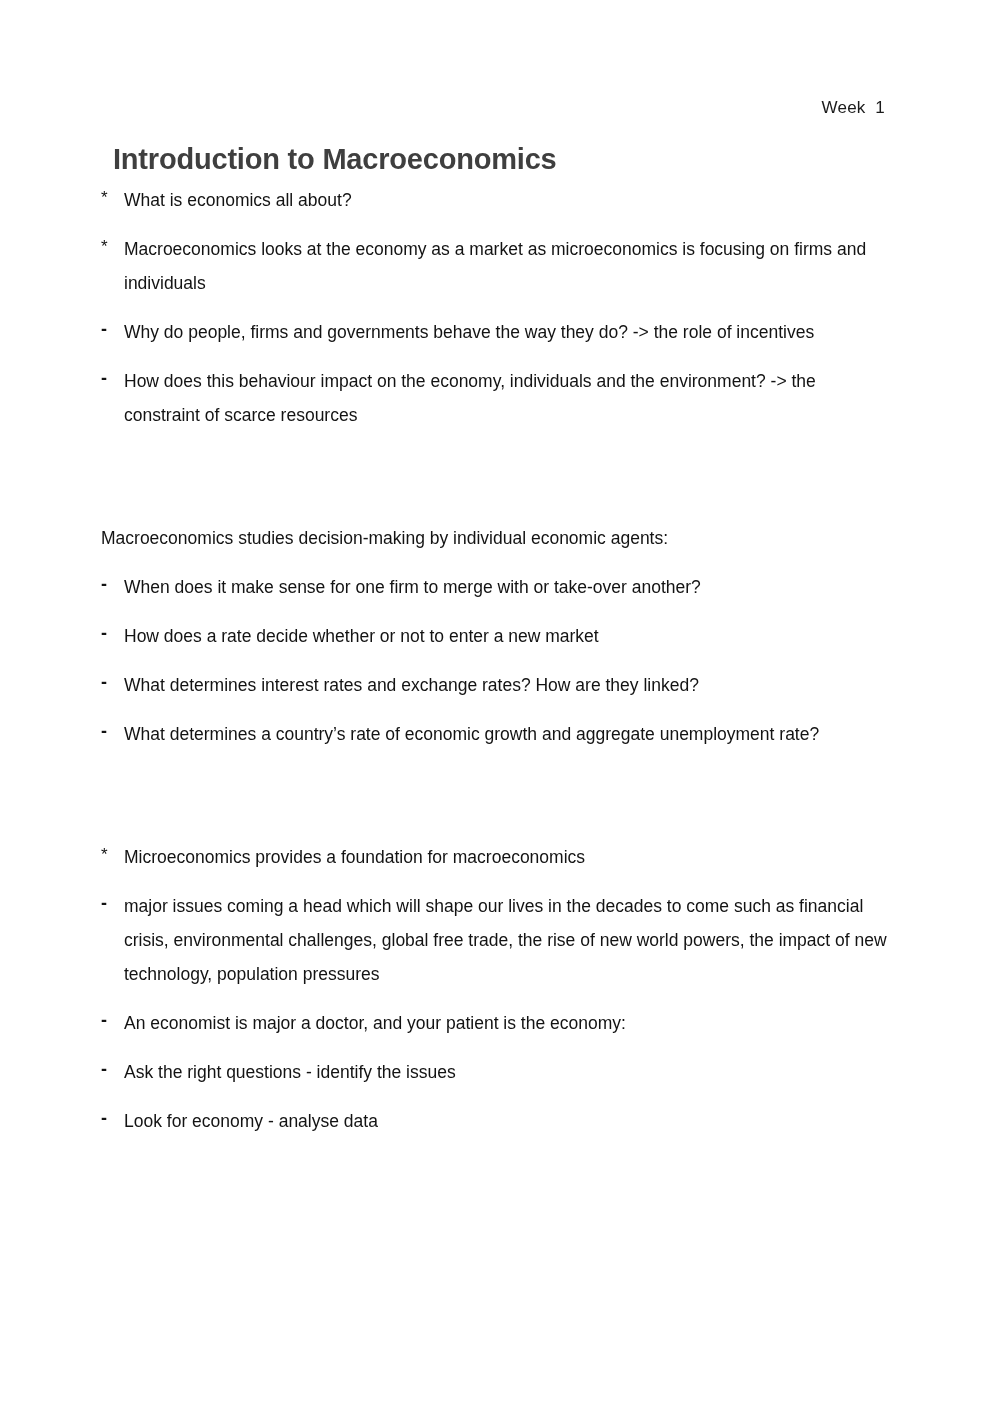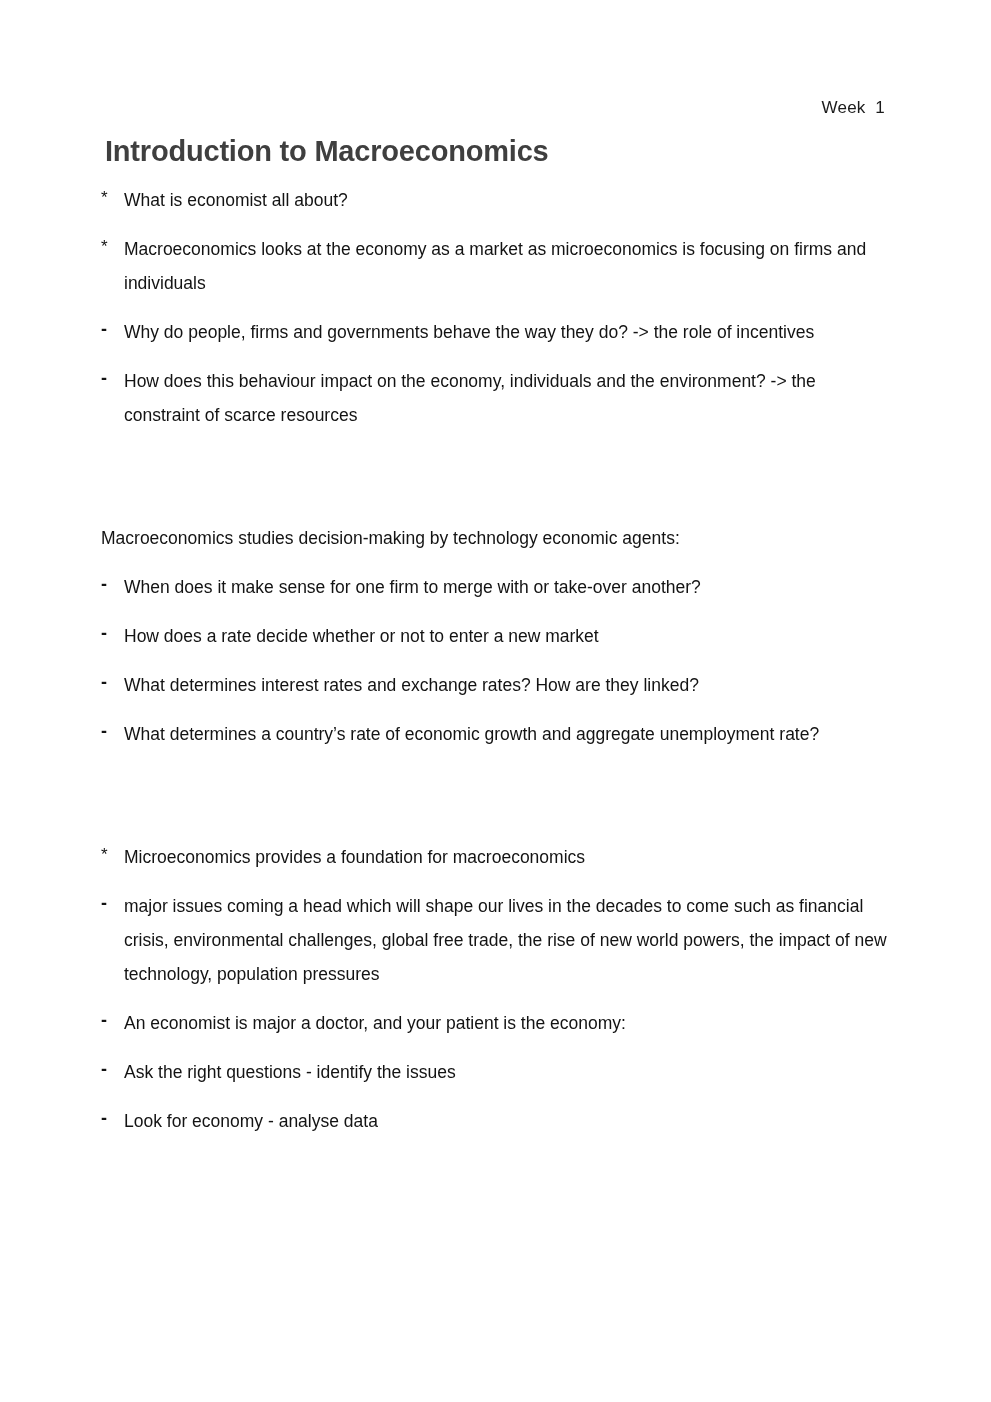--- a/index.html
+++ b/index.html
@@ -32,21 +32,21 @@
     white-space: pre;
   }
   .doc-title {
     position: absolute;
     top: 131px;
     left: 101px;
     font-size: 29px;
     font-weight: bold;
     color: #3f3f3f;
     letter-spacing: -0.2px;
-    margin: 4px;
+    margin: 12px;
   }
 
   
   .content {
     position: absolute;
     top: 183px;
     left: 101px;
     width: 790px;
   }
 
@@ -107,39 +107,39 @@
 
   <div class="week-label">Week  1</div>
 
   <h1 class="doc-title">Introduction to Macroeconomics</h1>
 
   <div class="content">
 
     <div>
       <div class="block">
         <span class="marker star">*</span>
-        <span class="btext">What is economist all about?</span>
+        <span class="btext">What is economics all about?</span>
       </div>
       <div class="block">
         <span class="marker star">*</span>
         <span class="btext">Macroeconomics looks at the economy as a market as microeconomics is focusing on firms and individuals</span>
       </div>
       <div class="block">
         <span class="marker dash">-</span>
         <span class="btext">Why do people, firms and governments behave the way they do? -&gt; the role of incentives</span>
       </div>
       <div class="block">
         <span class="marker dash">-</span>
         <span class="btext">How does this behaviour impact on the economy, individuals and the environment? -&gt; the constraint of scarce resources</span>
       </div>
     </div>
 
     <div class="gap-lg"></div>
 
-    <p class="para">Macroeconomics studies decision-making by technology economic agents:</p>
+    <p class="para">Macroeconomics studies decision-making by individual economic agents:</p>
 
     <div>
       <div class="block">
         <span class="marker dash">-</span>
         <span class="btext">When does it make sense for one firm to merge with or take-over another?</span>
       </div>
       <div class="block">
         <span class="marker dash">-</span>
         <span class="btext">How does a rate decide whether or not to enter a new market</span>
       </div>

